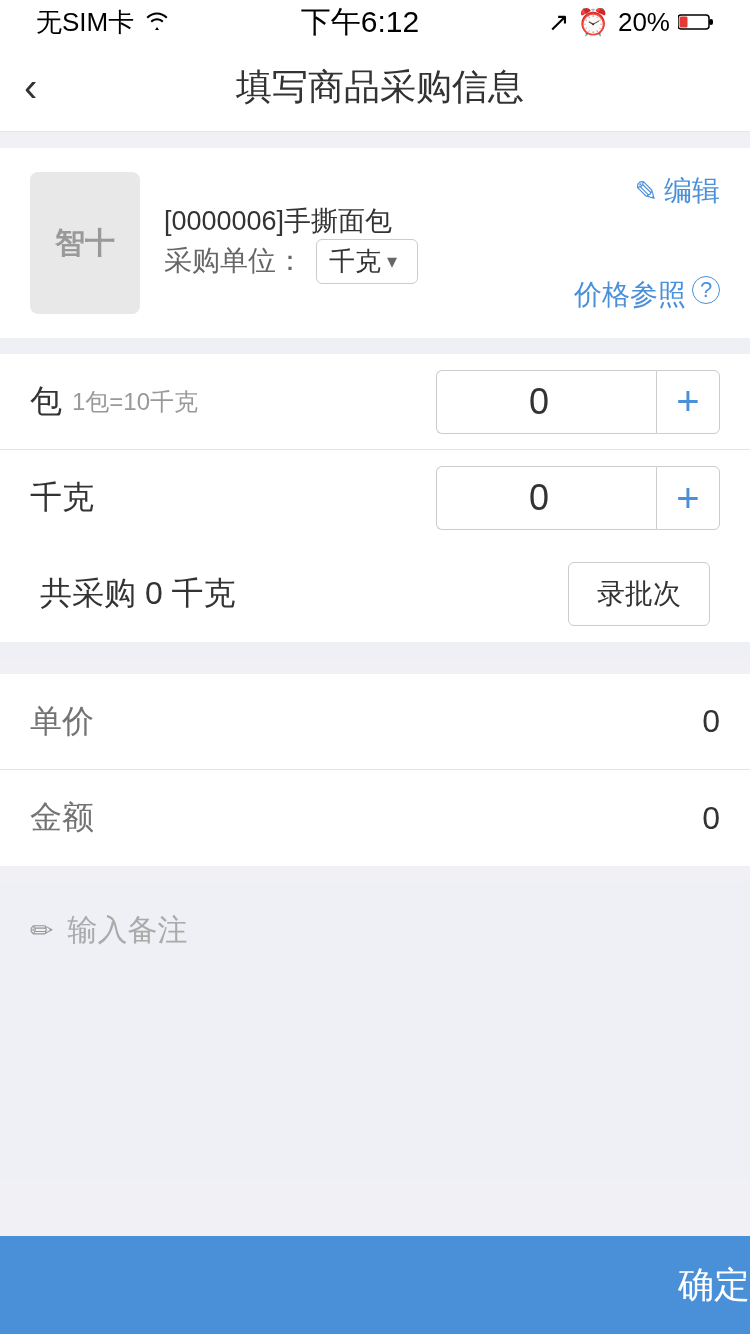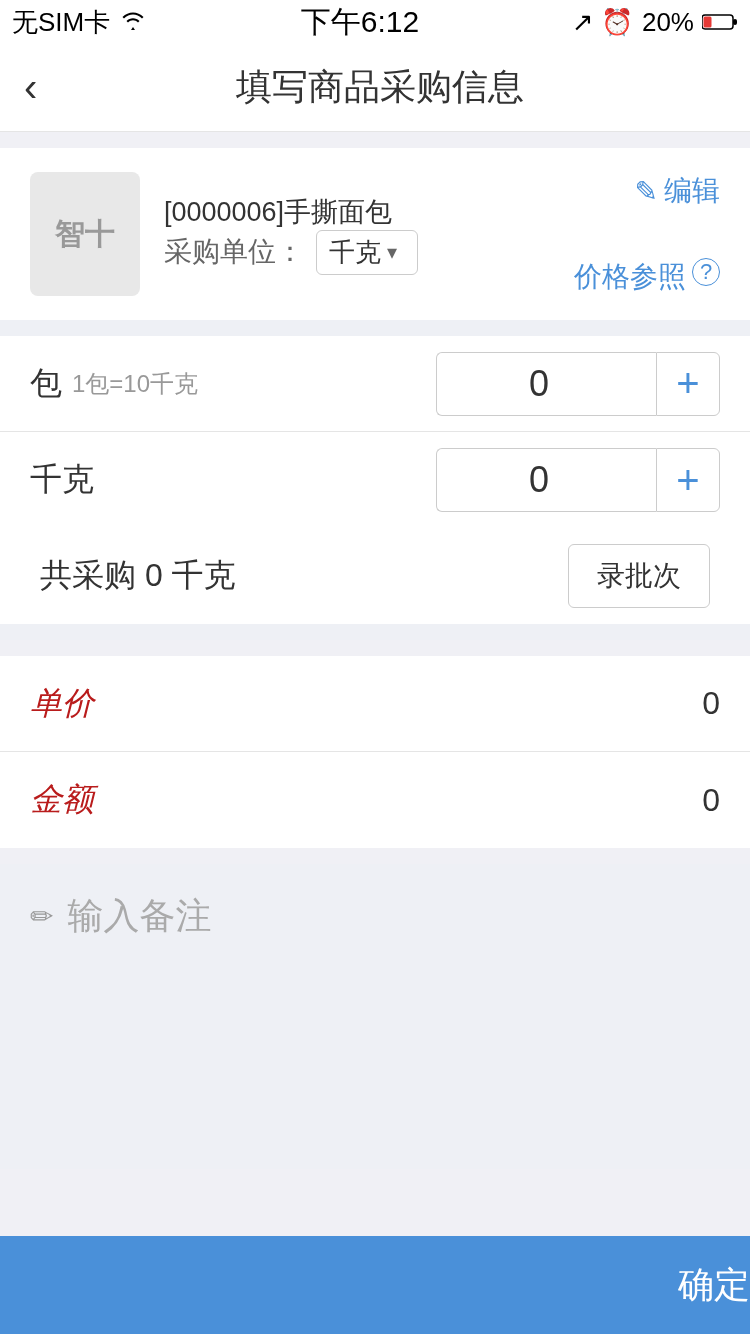--- a/index.html
+++ b/index.html
@@ -14,21 +14,21 @@
     }
 
     
     .status-bar {
       width: 750px;
       height: 44px;
       background: #fff;
       display: flex;
       align-items: center;
       justify-content: space-between;
-      padding: 0 12px;
+      padding: 0 36px;
       font-size: 26px;
       color: #000;
     }
     .status-bar-left {
       display: flex;
       align-items: center;
       gap: 8px;
     }
     .status-bar-center {
       font-size: 30px;
@@ -71,21 +71,21 @@
       background: #fff;
       padding: 24px 30px;
       display: flex;
       align-items: center;
       gap: 24px;
       margin-top: 16px;
       position: relative;
     }
     .product-image {
       width: 110px;
-      height: 124px;
+      height: 142px;
       background: #e8e8e8;
       border-radius: 8px;
       display: flex;
       align-items: center;
       justify-content: center;
       flex-shrink: 0;
       overflow: hidden;
     }
     .product-image-logo {
       font-size: 30px;
@@ -238,22 +238,21 @@
       align-items: center;
       padding: 0 30px;
       height: 96px;
       border-bottom: 1px solid #e5e5e5;
     }
     .price-row:last-child {
       border-bottom: none;
     }
     .price-label {
       font-size: 32px;
-      color: #b91c1c;
-      font-style: italic;
+      color: #737373;
     }
     .price-value {
       margin-left: auto;
       font-size: 32px;
       color: #333;
     }
 
     
     .remark-section {
       background: #eef0f5;
@@ -262,21 +261,21 @@
       display: flex;
       align-items: center;
       gap: 14px;
       min-height: 96px;
     }
     .remark-icon {
       font-size: 28px;
       color: #999;
     }
     .remark-placeholder {
-      font-size: 36px;
+      font-size: 30px;
       color: #aaa;
       text-align: right;
     }
 
     
     .empty-space {
       flex: 1;
       background: #eef0f5;
       min-height: 200px;
     }

